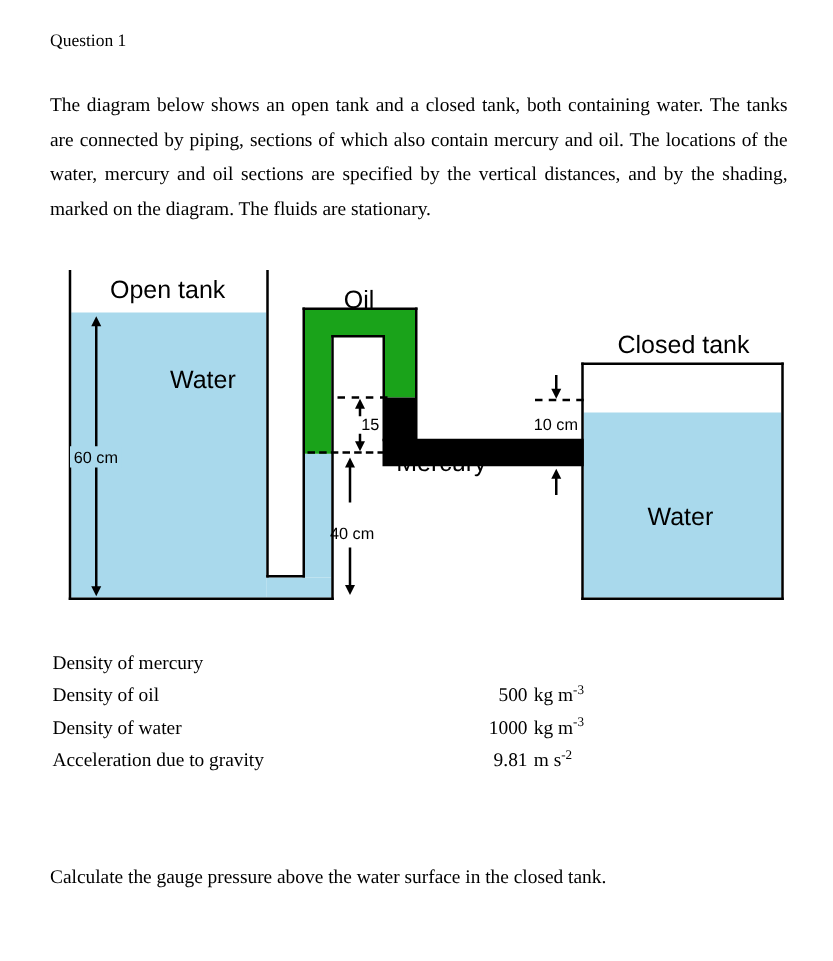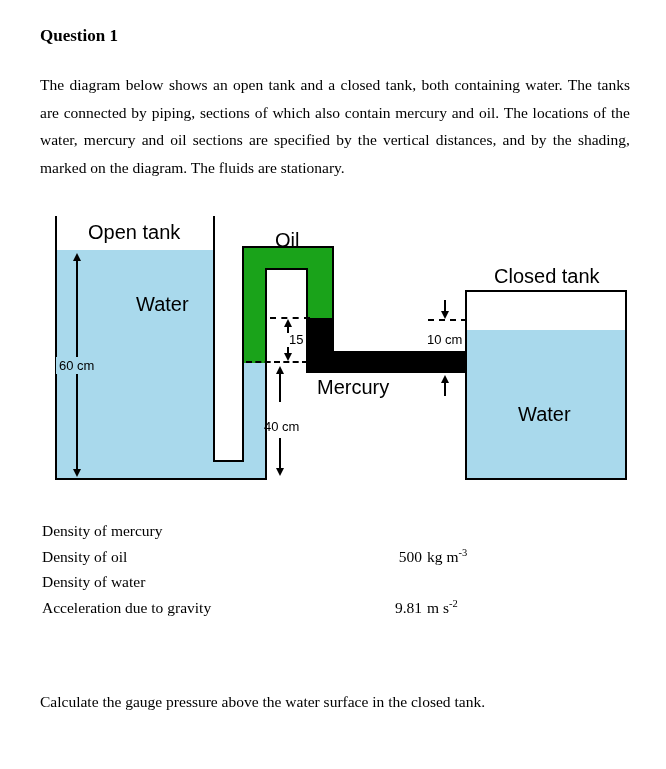--- a/index.html
+++ b/index.html
@@ -1,20 +1,20 @@
 <!DOCTYPE html>
 <html><head>
 <meta charset="utf-8">
 <style>
   * { margin:0; padding:0; box-sizing:border-box; }
   html,body { background:#fff; }
   body { font-family:"Liberation Serif", serif; color:#000; }
   .page { position:relative; width:666px; height:769px; background:#fff; overflow:hidden; }
 
-  .title { position:absolute; left:40px; top:26px; font-size:17px; font-weight:bold; }
+  .title { position:absolute; left:40px; top:26px; font-size:14px; font-weight:normal; }
   .intro { position:absolute; left:40px; top:71px; width:590px; font-size:15.5px;
            line-height:27.5px; text-align:justify; }
   .question { position:absolute; left:40px; top:693px; font-size:15.5px; }
 
   .diagram { position:absolute; left:0; top:0; width:666px; height:520px; }
   .fill, .wall { position:absolute; }
   .wall { background:#000; }
   .dash { position:absolute; height:0; border-top:2px dashed #000; }
 
   .dlabel { position:absolute; font-family:"Liberation Sans", sans-serif; font-size:20px;
@@ -103,39 +103,40 @@
     </div>
     <div class="arr" style="left:441px;top:375px;height:21px;">
       <div class="hu"></div>
       <div class="sh"></div>
     </div>
 
     <div class="dlabel" style="left:88px;top:221px;">Open tank</div>
     <div class="dlabel" style="left:275px;top:229px;">Oil</div>
     <div class="dlabel" style="left:494px;top:265px;">Closed tank</div>
     <div class="dlabel" style="left:136px;top:293px;">Water</div>
-    <div class="dlabel" style="left:317px;top:376px;">Mercury</div>
+    <div class="dlabel" style="left:317px;top:360px;">Mercury</div>
     <div class="dlabel" style="left:518px;top:403px;">Water</div>
 
     <div class="dim" style="left: 56px; top: 357px; padding: 1px 3px; background-color: rgb(169, 217, 236);">60 cm</div>
     <div class="dim" style="left:269px;top:332px;margin-left:20px;">15 cm</div>
     <div class="dim" style="left:427px;top:332px;">10 cm</div>
     <div class="dim" style="left:264px;top:419px;">40 cm</div>
   </div>
 
   <div class="constants">
     <div class="crow">
       <span class="clabel">Density of mercury</span>
     </div>
     <div class="crow">
       <span class="clabel">Density of oil</span>
       <span class="cval"><span class="cnum">500</span><span class="cunit"><span>kg m</span><sup>-3</sup></span></span>
     </div>
     <div class="crow">
       <span class="clabel">Density of water</span>
+      <span class="cval"><span class="cnum">1000</span><span class="cunit"><span>kg m</span><sup>-3</sup></span></span>
     </div>
     <div class="crow">
       <span class="clabel">Acceleration due to gravity</span>
       <span class="cval"><span class="cnum">9.81</span><span class="cunit"><span>m s</span><sup>-2</sup></span></span>
     </div>
   </div>
 
   <div class="question">Calculate the gauge pressure above the water surface in the closed tank.</div>
 
 </div>

